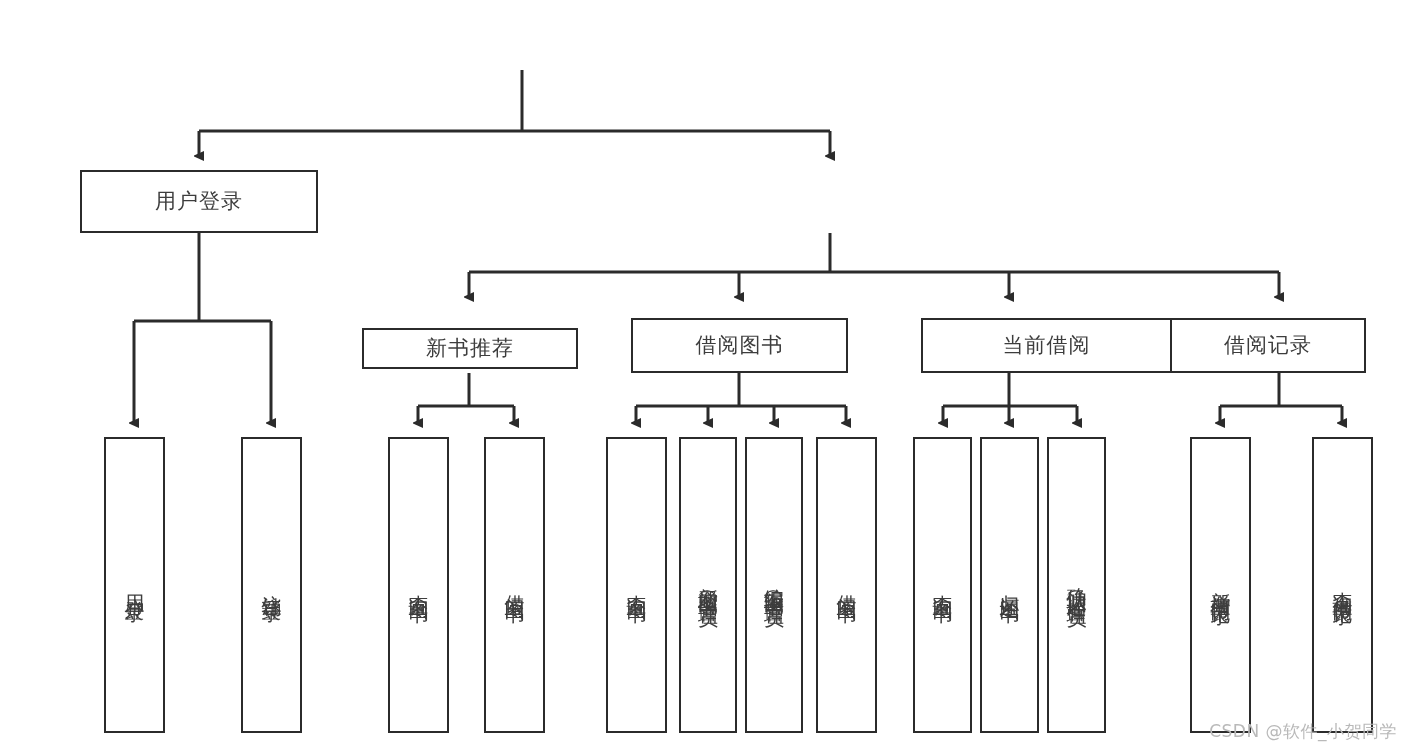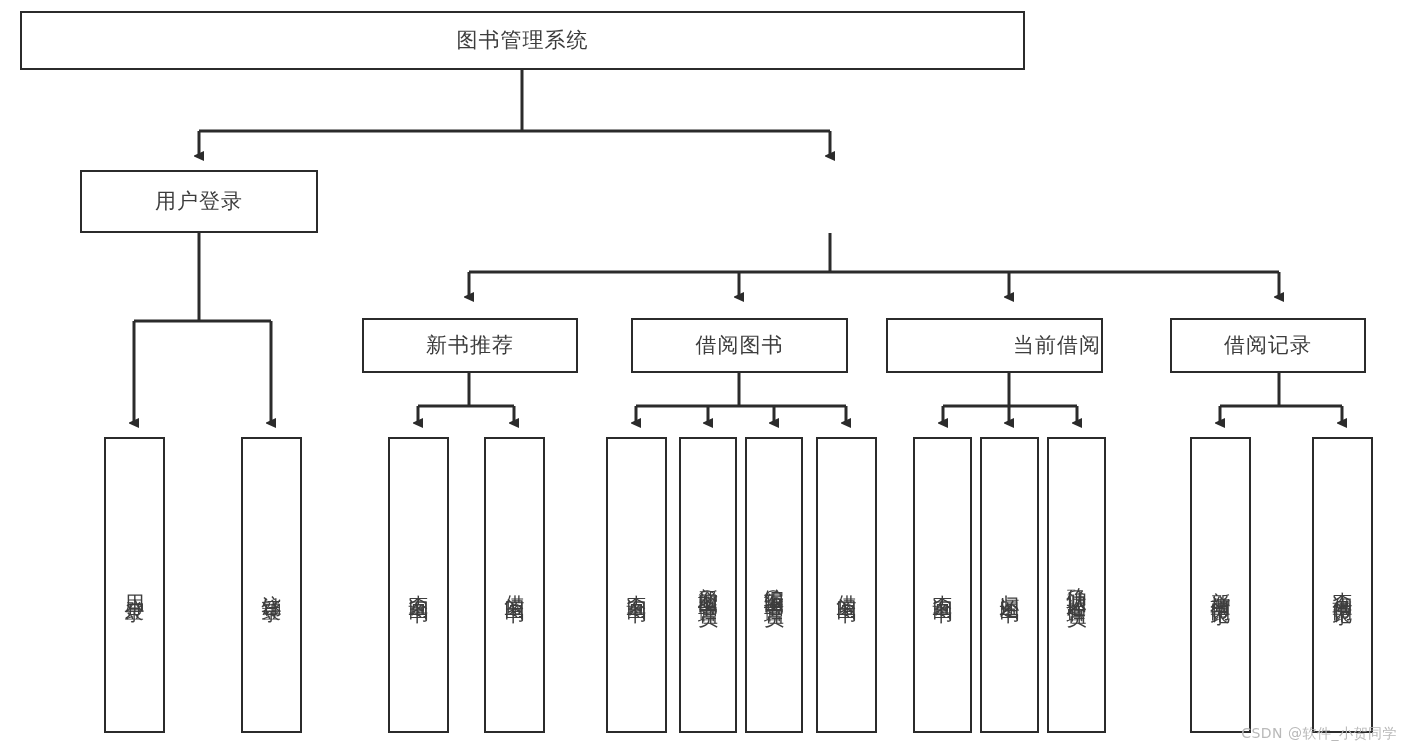--- a/index.html
+++ b/index.html
@@ -66,21 +66,21 @@
     white-space: nowrap;
   }
   .node-v.two-col .label {
     white-space: normal;
     max-height: 286px;
   }
   .watermark {
     position: absolute;
     right: 8px;
     bottom: 4px;
-    font-size: 14px;
+    font-size: 17px;
     color: #b9b9b9;
     letter-spacing: 0.5px;
     white-space: nowrap;
     z-index: 5;
   }
 </style>
 </head>
 <body>
 
 <div id="diagram">
@@ -128,35 +128,32 @@
       <path d="M1009,406 L1009,423" marker-end="url(#arrow)"></path>
       <path d="M1077,406 L1077,423" marker-end="url(#arrow)"></path>
 
       <path d="M1279,373 L1279,406"></path>
       <path d="M1220,406 L1342,406"></path>
       <path d="M1220,406 L1220,423" marker-end="url(#arrow)"></path>
       <path d="M1342,406 L1342,423" marker-end="url(#arrow)"></path>
     </g>
   </svg>
 
-  <div class="node node-h node-root" style="left:20px; top:11px; width:1005px; height:59px;">
-    <span class="label">图书管理系统</span>
-  </div>
 
   <div class="node node-h" style="left:80px; top:170px; width:238px; height:63px;">
     <span class="label">用户登录</span>
   </div>
 
-  <div class="node node-h" style="left:362px; top:318px; width:216px; height:55px;">
+  <div class="node node-h" style="left:362px; top:328px; width:216px; height:41px;">
     <span class="label">新书推荐</span>
   </div>
   <div class="node node-h" style="left:631px; top:318px; width:217px; height:55px;">
     <span class="label">借阅图书</span>
   </div>
-  <div class="node node-h" style="left:886px; top:318px; width:217px; height:55px;justify-content:flex-end;">
+  <div class="node node-h" style="left:921px; top:318px; width:251px; height:55px;">
     <span class="label">当前借阅</span>
   </div>
   <div class="node node-h" style="left:1170px; top:318px; width:196px; height:55px;">
     <span class="label">借阅记录</span>
   </div>
 
   <div class="node node-v" style="left:104px; top:437px; width:61px; height:296px;">
     <span class="label">用户登录</span>
   </div>
   <div class="node node-v" style="left:241px; top:437px; width:61px; height:296px;">

